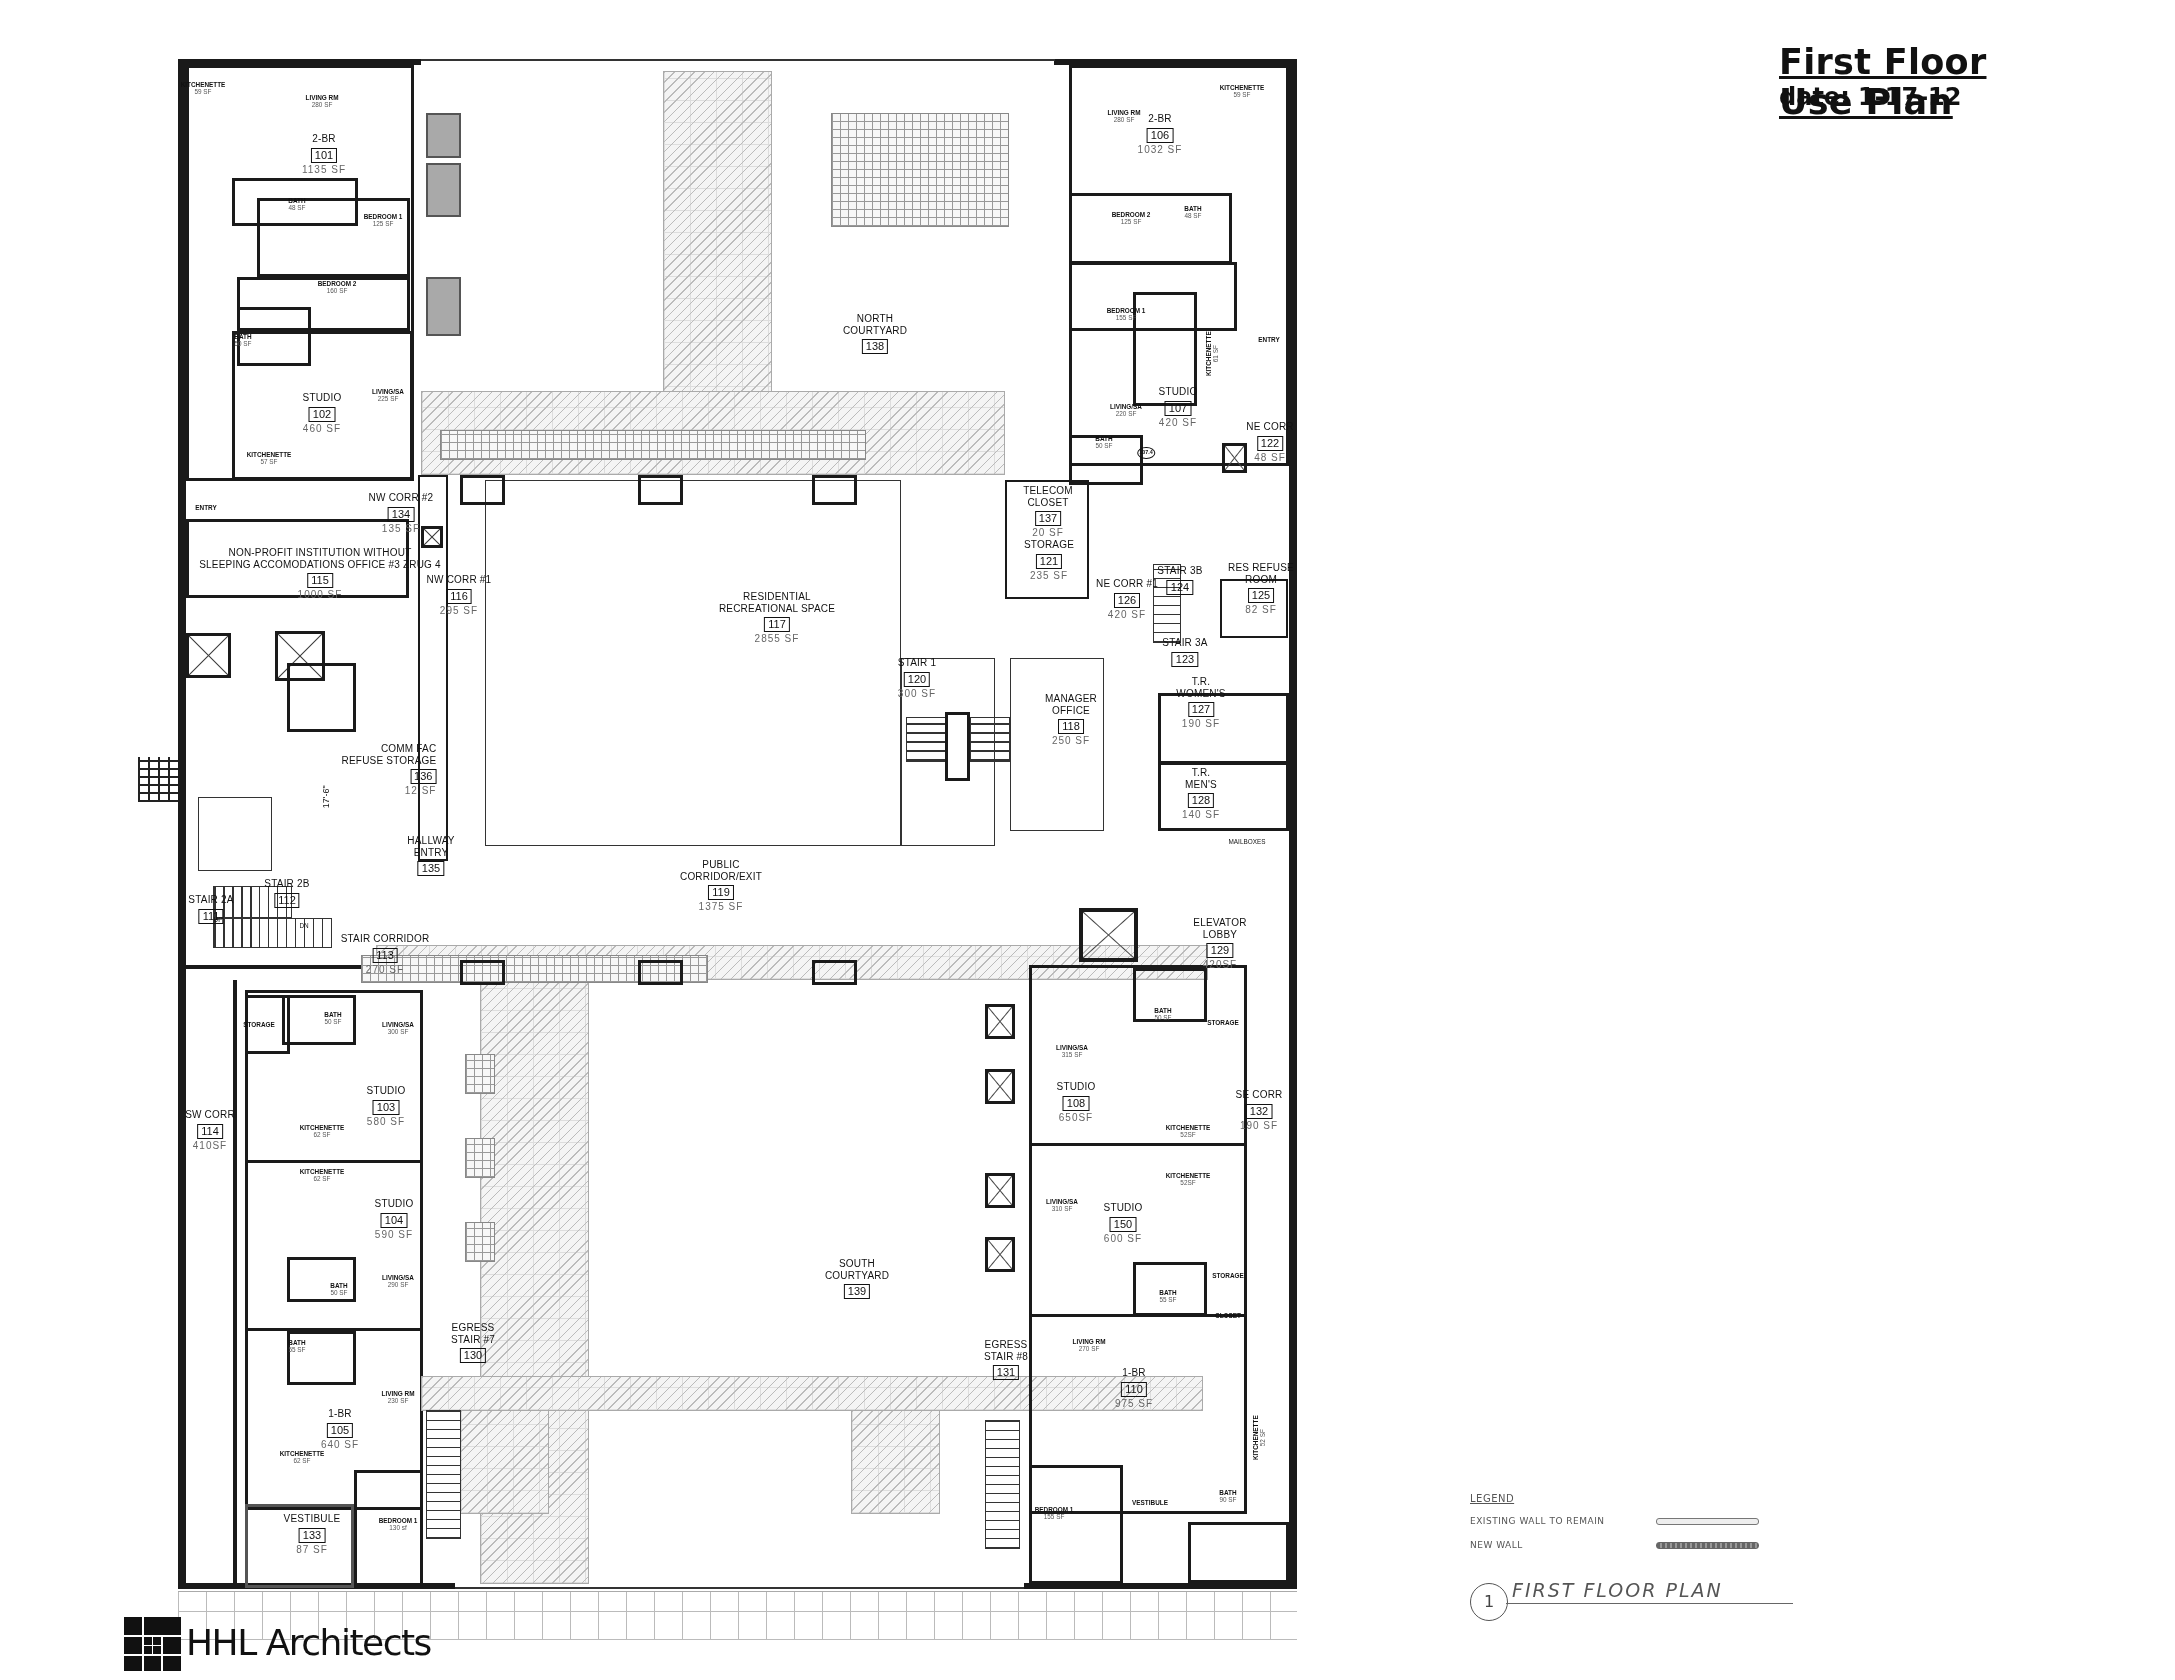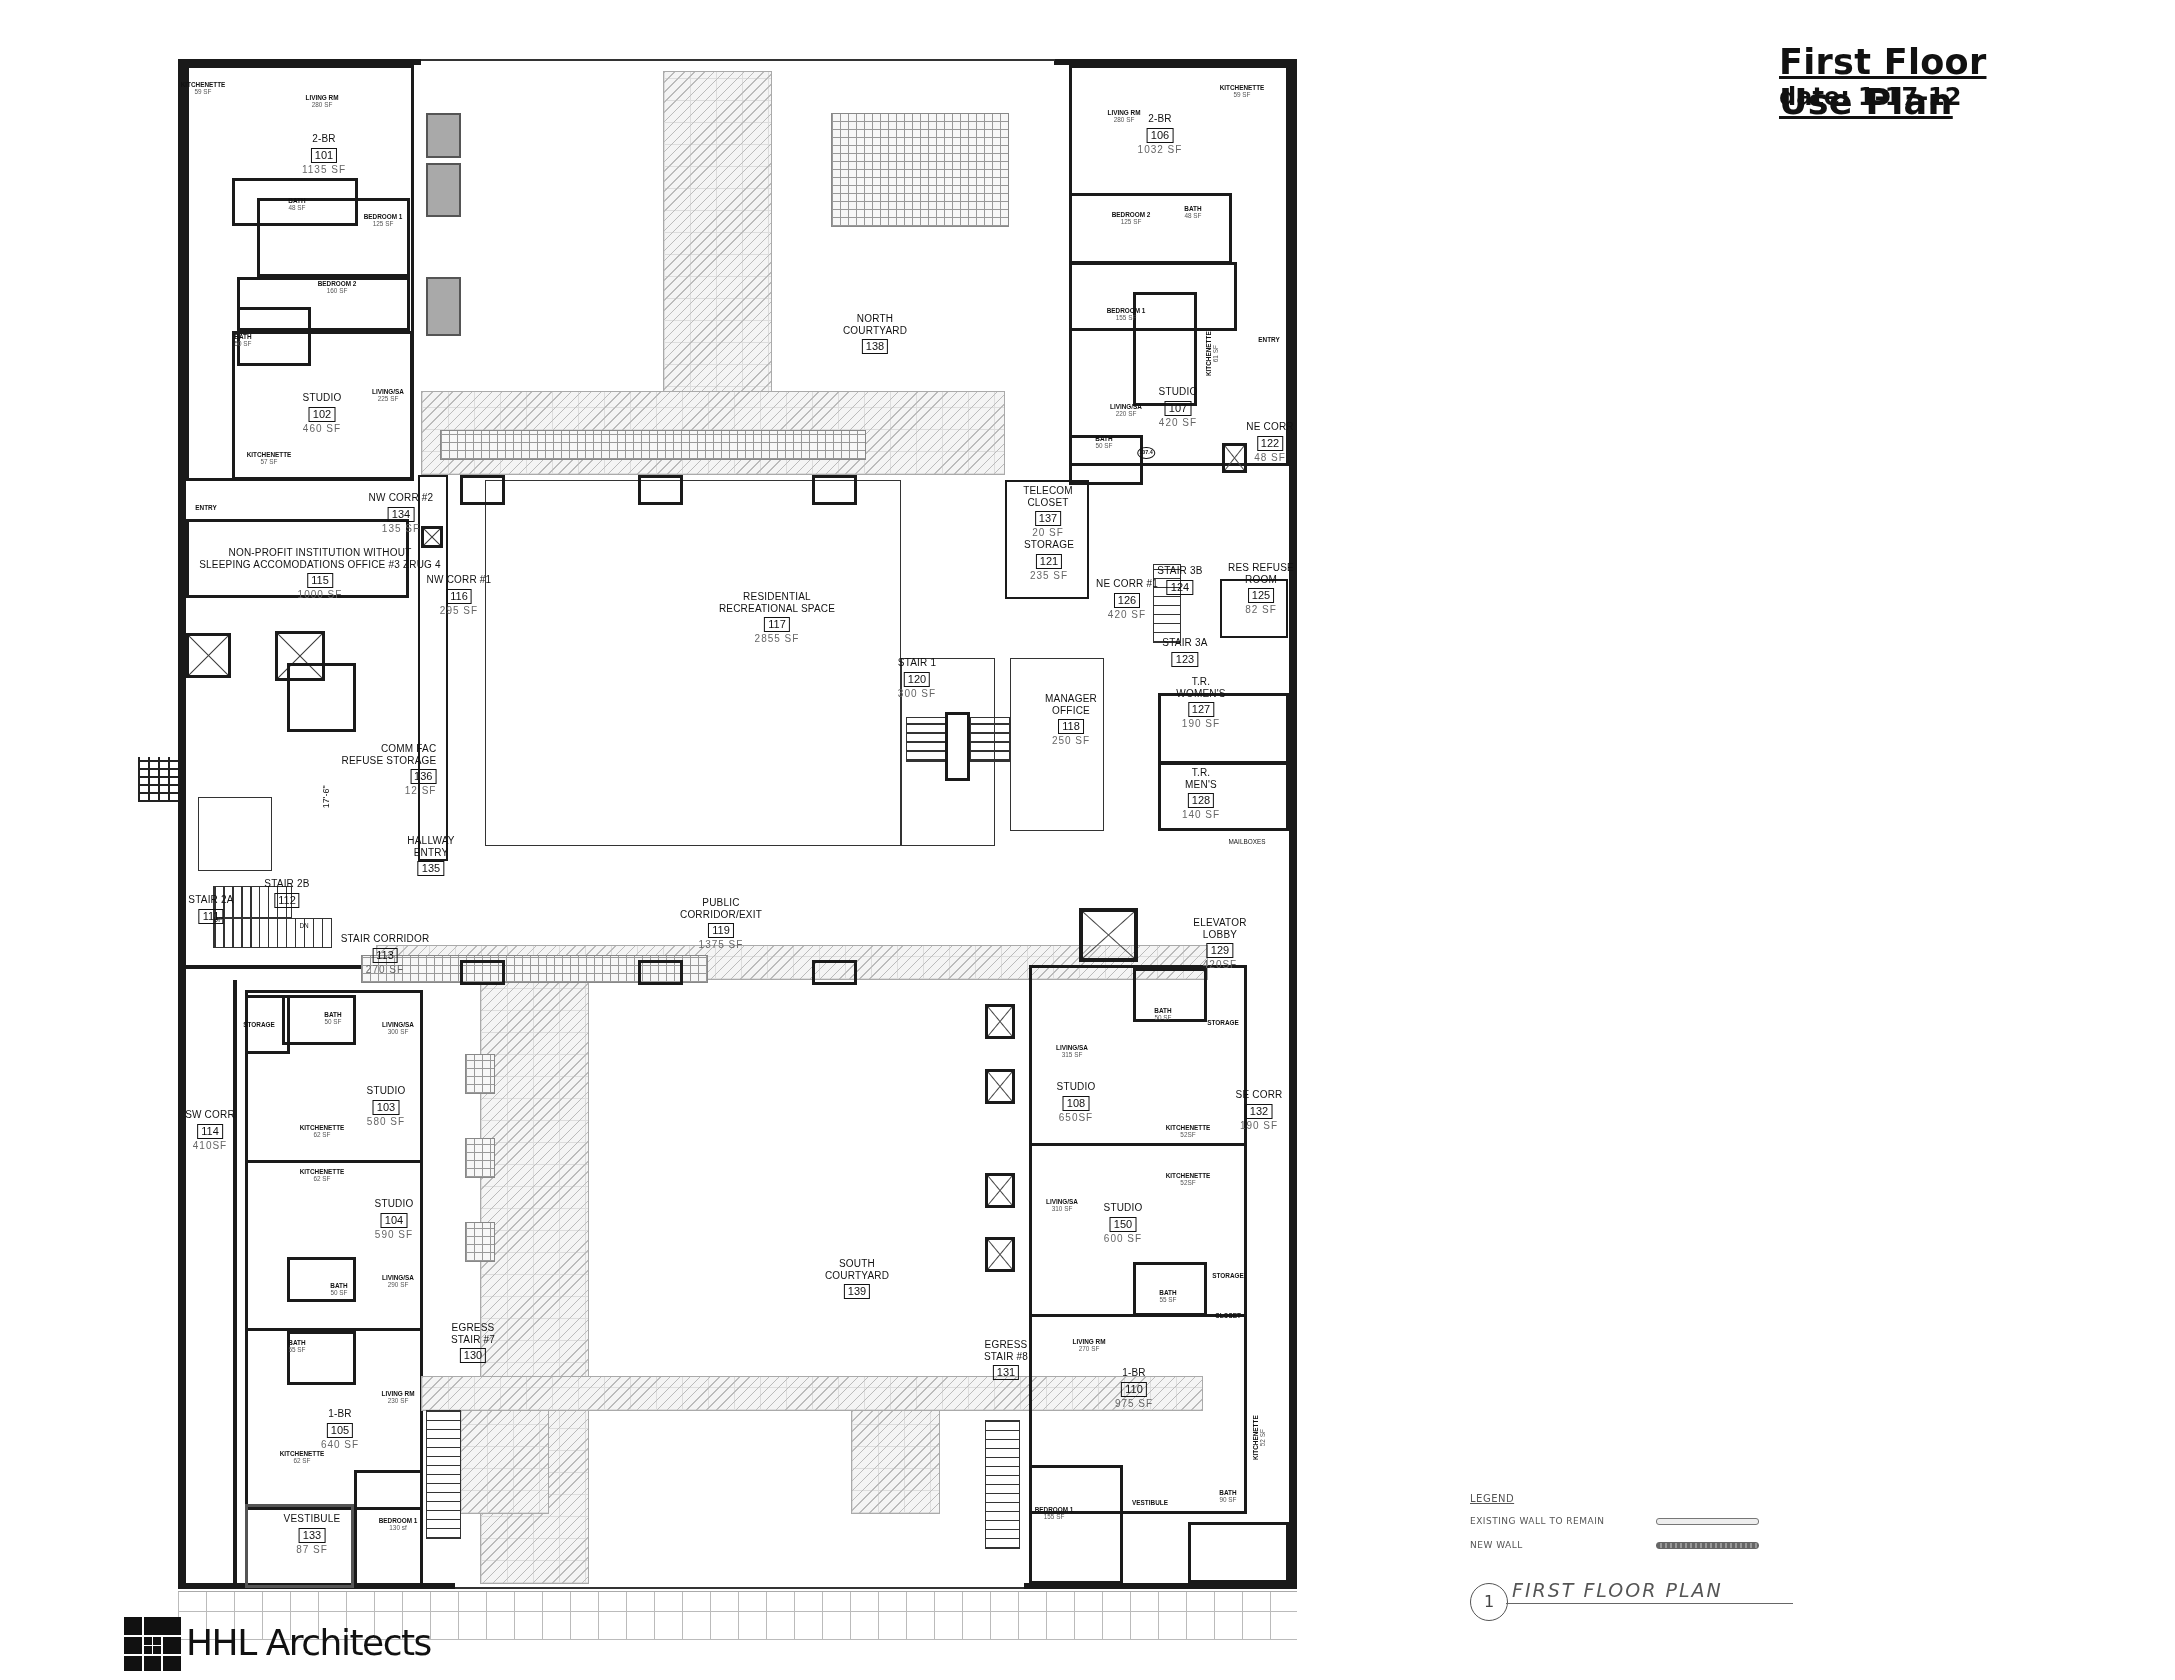--- a/index.html
+++ b/index.html
@@ -201,21 +201,21 @@
   <div class="sm" style="left:297px;top:1340px;"><span>BATH</span><i>55 SF</i></div>
   <div class="sm" style="left:398px;top:1391px;"><span>LIVING RM</span><i>230 SF</i></div>
   <div class="lbl" style="left:340px;top:1408px;"><span class="nm">1-BR</span><span class="no">105</span><span class="sf">640 SF</span></div>
   <div class="sm" style="left:302px;top:1451px;"><span>KITCHENETTE</span><i>62 SF</i></div>
   <div class="sm" style="left:398px;top:1518px;"><span>BEDROOM 1</span><i>130 sf</i></div>
   <div class="lbl" style="left:312px;top:1513px;"><span class="nm">VESTIBULE</span><span class="no">133</span><span class="sf">87 SF</span></div>
 
   <div class="lbl" style="left:777px;top:591px;"><span class="nm">RESIDENTIAL</span><span class="nm">RECREATIONAL SPACE</span><span class="no">117</span><span class="sf">2855 SF</span></div>
   <div class="lbl" style="left:917px;top:657px;"><span class="nm">STAIR 1</span><span class="no">120</span><span class="sf">300 SF</span></div>
   <div class="lbl" style="left:1071px;top:693px;"><span class="nm">MANAGER</span><span class="nm">OFFICE</span><span class="no">118</span><span class="sf">250 SF</span></div>
-  <div class="lbl" style="left:721px;top:859px;margin-top:38px;"><span class="nm">PUBLIC</span><span class="nm">CORRIDOR/EXIT</span><span class="no">119</span><span class="sf">1375 SF</span></div>
+  <div class="lbl" style="left:721px;top:859px;"><span class="nm">PUBLIC</span><span class="nm">CORRIDOR/EXIT</span><span class="no">119</span><span class="sf">1375 SF</span></div>
   <div class="lbl" style="left:875px;top:313px;text-align:center;"><span class="nm">NORTH</span><span class="nm">COURTYARD</span><span class="no">138</span></div>
   <div class="lbl" style="left:857px;top:1258px;"><span class="nm">SOUTH</span><span class="nm">COURTYARD</span><span class="no">139</span></div>
   <div class="lbl" style="left:473px;top:1322px;"><span class="nm">EGRESS</span><span class="nm">STAIR #7</span><span class="no">130</span></div>
   <div class="lbl" style="left:1006px;top:1339px;"><span class="nm">EGRESS</span><span class="nm">STAIR #8</span><span class="no">131</span></div>
 
   <div class="sm" style="left:1124px;top:110px;"><span>LIVING RM</span><i>280 SF</i></div>
   <div class="lbl" style="left:1160px;top:113px;"><span class="nm">2-BR</span><span class="no">106</span><span class="sf">1032 SF</span></div>
   <div class="sm" style="left:1242px;top:85px;"><span>KITCHENETTE</span><i>59 SF</i></div>
   <div class="sm" style="left:1131px;top:212px;"><span>BEDROOM 2</span><i>125 SF</i></div>
   <div class="sm" style="left:1193px;top:206px;"><span>BATH</span><i>48 SF</i></div>

